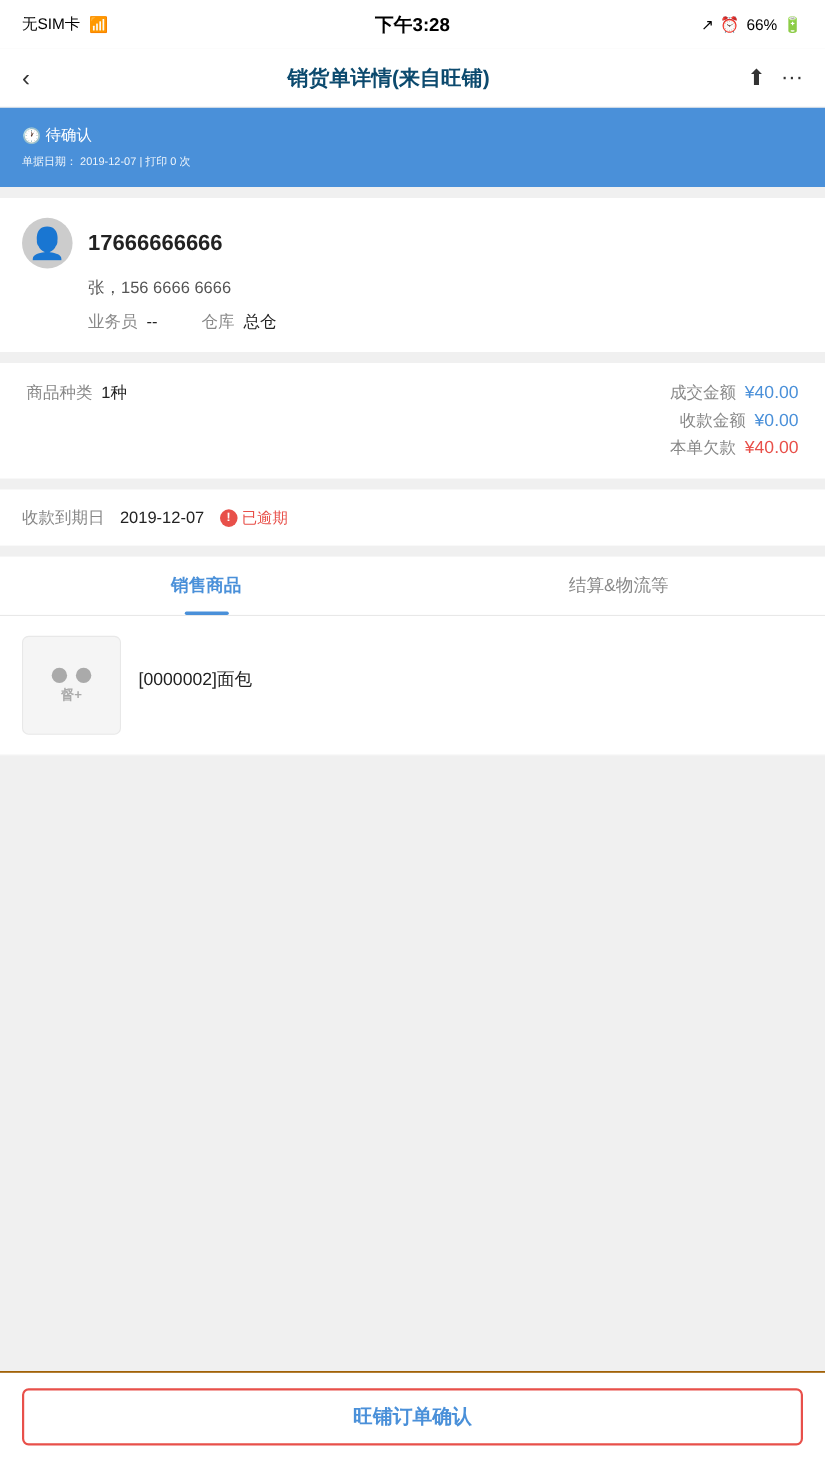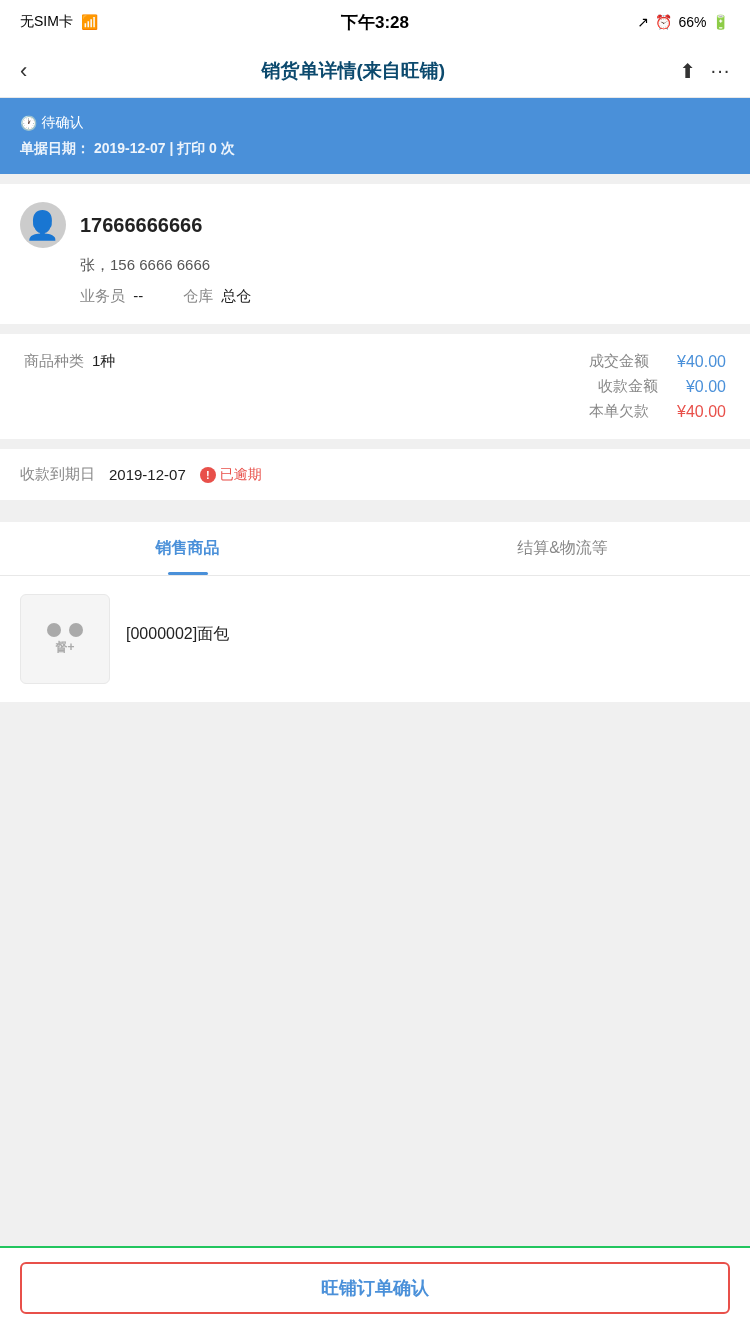--- a/index.html
+++ b/index.html
@@ -94,23 +94,22 @@
       color: #fff;
     }
     .order-status {
       font-size: 14px;
       color: #fff;
       display: flex;
       align-items: center;
       gap: 4px;
     }
     .order-date {
-      font-size: 14px;
+      font-size: 10px;
       color: rgba(255,255,255,0.9);
-      font-weight: bold;
     }
 
     
     .customer-card {
       background: #fff;
       padding: 18px 20px;
       margin-top: 10px;
     }
     .customer-row {
       display: flex;
@@ -182,21 +181,21 @@
       font-size: 15px;
     }
     .summary-right {
       display: flex;
       flex-direction: column;
       align-items: flex-end;
       gap: 6px;
     }
     .summary-amount-row {
       display: flex;
-      gap: 28px;
+      gap: 8px;
       align-items: center;
       font-size: 15px;
     }
     .amount-label {
       color: #888;
     }
     .amount-value {
       color: #4A90D9;
       font-size: 16px;
       font-weight: 500;
@@ -241,21 +240,21 @@
       align-items: center;
       justify-content: center;
       color: #fff;
       font-size: 11px;
       font-weight: 700;
     }
 
     
     .tabs-section {
       background: #fff;
-      margin-top: 22px;
+      margin-top: 10px;
     }
     .tabs-row {
       display: flex;
       border-bottom: 1px solid #e8e8e8;
     }
     .tab-item {
       flex: 1;
       text-align: center;
       padding: 16px 0;
       font-size: 16px;
@@ -355,21 +354,21 @@
     }
 
     
     .confirm-btn-wrapper {
       position: fixed;
       bottom: 0;
       left: 0;
       width: 750px;
       background: #fff;
       padding: 14px 20px 20px;
-      border-top: 2px solid #22c55e;
+      border-top: 2px solid #a16207;
     }
     .confirm-btn {
       width: 100%;
       height: 52px;
       background: #fff;
       border: 2px solid #E8504A;
       border-radius: 6px;
       font-size: 18px;
       color: #4A90D9;
       font-weight: 600;

